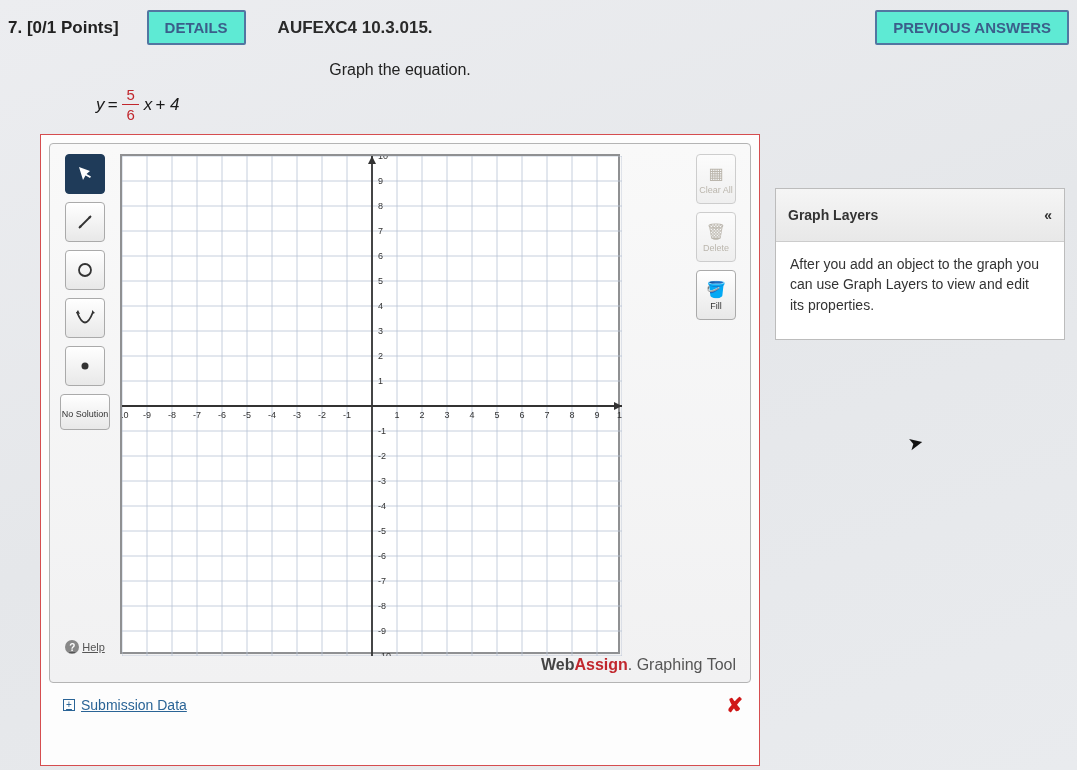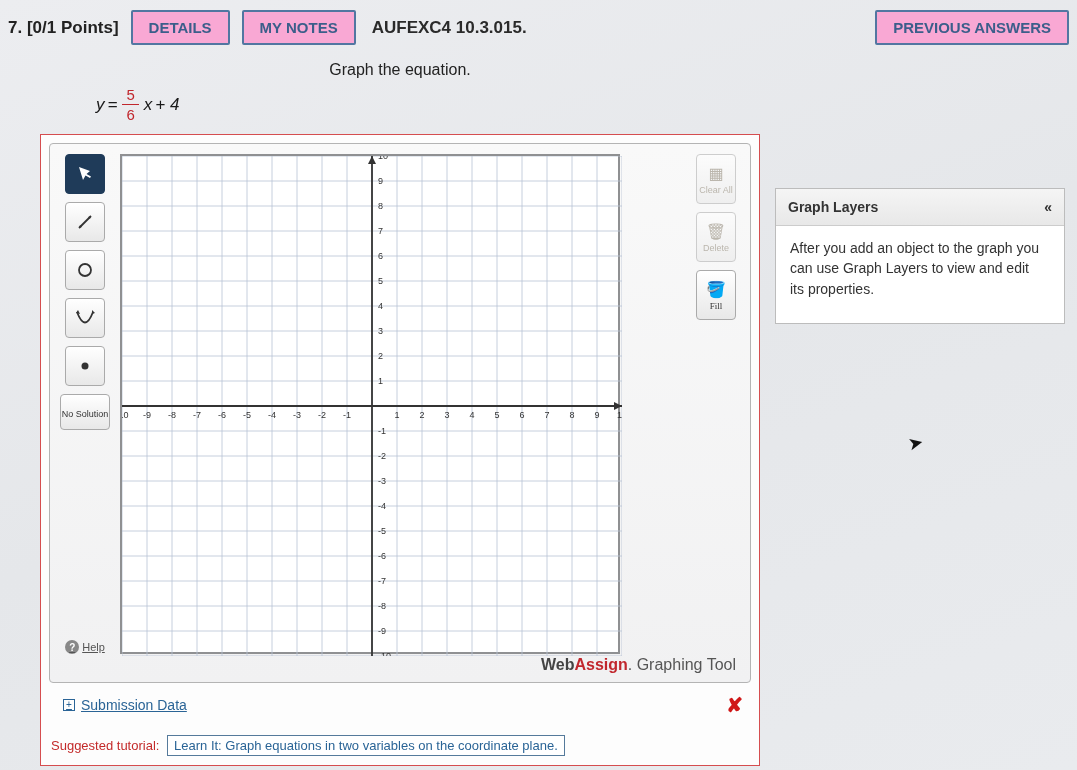--- a/index.html
+++ b/index.html
@@ -9,30 +9,30 @@
     background: linear-gradient(160deg, #ecedf0 0%, #e5e7ea 50%, #e9ebee 100%);
     width: 1077px;
     height: 770px;
     overflow: hidden;
     color: #333;
   }
   .top-bar {
     display: flex;
     align-items: center;
     padding: 10px 8px 16px 8px;
-    gap: 12px;
+    gap: 28px;
   }
   .q-label {
     font-weight: bold;
     font-size: 17px;
     color: #222;
   }
   .top-btn {
     font-family: inherit;
-    background: #f9a8d4;
+    background: #5eead4;
     border: 2px solid #5276a1;
     color: #3b5e8a;
     font-weight: bold;
     padding: 7px 16px;
     font-size: 15px;
     cursor: pointer;
     border-radius: 2px;
   }
   .q-id {
     font-weight: bold;
@@ -223,21 +223,21 @@
     position: absolute;
     left: 775px;
     top: 188px;
     width: 290px;
     border: 1px solid #bcbcbc;
     background: #fff;
     font-size: 14px;
   }
   .layers-head {
     background: linear-gradient(#f5f5f5, #e8e8e8);
-    padding: 10px 12px;
+    padding: 18px 12px;
     font-weight: bold;
     display: flex;
     justify-content: space-between;
     align-items: center;
     border-bottom: 1px solid #ccc;
   }
   .layers-body {
     padding: 12px 24px 24px 14px;
     line-height: 1.45;
     color: #333;
@@ -254,21 +254,20 @@
 </style>
 </head>
 <body>
 
 <div class="top-bar">
   <span class="q-label">
     <span>7.</span>
     <span>[0/1 Points]</span>
   </span>
   <button class="top-btn">DETAILS</button>
-  <button class="top-btn">MY NOTES</button>
   <span class="q-id">AUFEXC4 10.3.015.</span>
   <span class="spacer"></span>
   <button class="top-btn">PREVIOUS ANSWERS</button>
 </div>
 
 <div class="main-area">
   <div class="prompt">Graph the equation.</div>
   <div class="equation">
     <span>y</span>
       <span> = </span>
@@ -418,40 +417,36 @@
         <div class="side-btn disabled">
           <span class="big-icon">▦</span>
           <span>Clear All</span>
         </div>
         <div class="side-btn disabled">
           <span class="big-icon">🗑</span>
           <span>Delete</span>
         </div>
         <div class="side-btn">
           <span class="big-icon" style="color:#2d72c7;">🪣</span>
-          <span style="color:#333;font-family:Liberation Serif, serif;">Fill</span>
+          <span style="color:#333;">Fill</span>
         </div>
       </div>
 
       <div class="brand">
         <b class="wa1">Web</b><b class="wa2">Assign</b><span>. Graphing Tool</span>
       </div>
     </div>
 
     <div class="sub-data">
       <span class="plus-box">+</span>
       <span>Submission Data</span>
     </div>
 
     <div class="red-x">✘</div>
 
-    <div class="tutorial">
-      <span>Suggested tutorial:</span>
-      <span class="learn-btn">Learn It: Graph equations in two variables on the coordinate plane.</span>
-    </div>
   </div>
 </div>
 
 <div class="layers-panel">
   <div class="layers-head">
     <span>Graph Layers</span>
     <span>«</span>
   </div>
   <div class="layers-body">After you add an object to the graph you can use Graph Layers to view and edit its properties.</div>
 </div>

